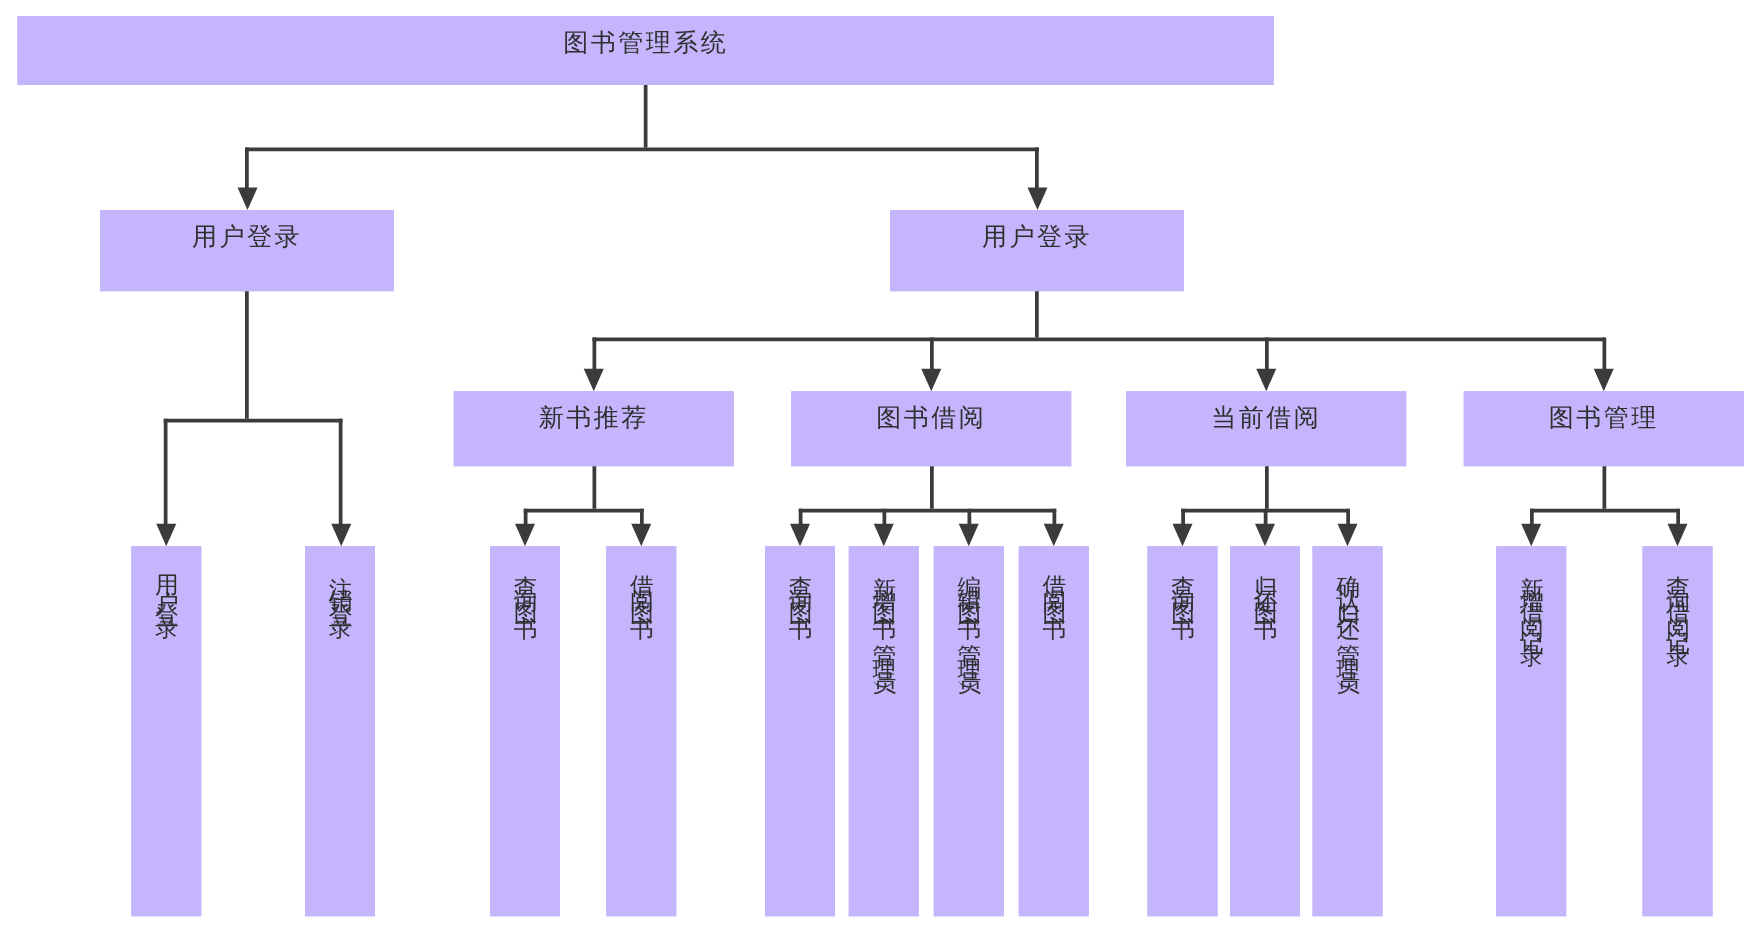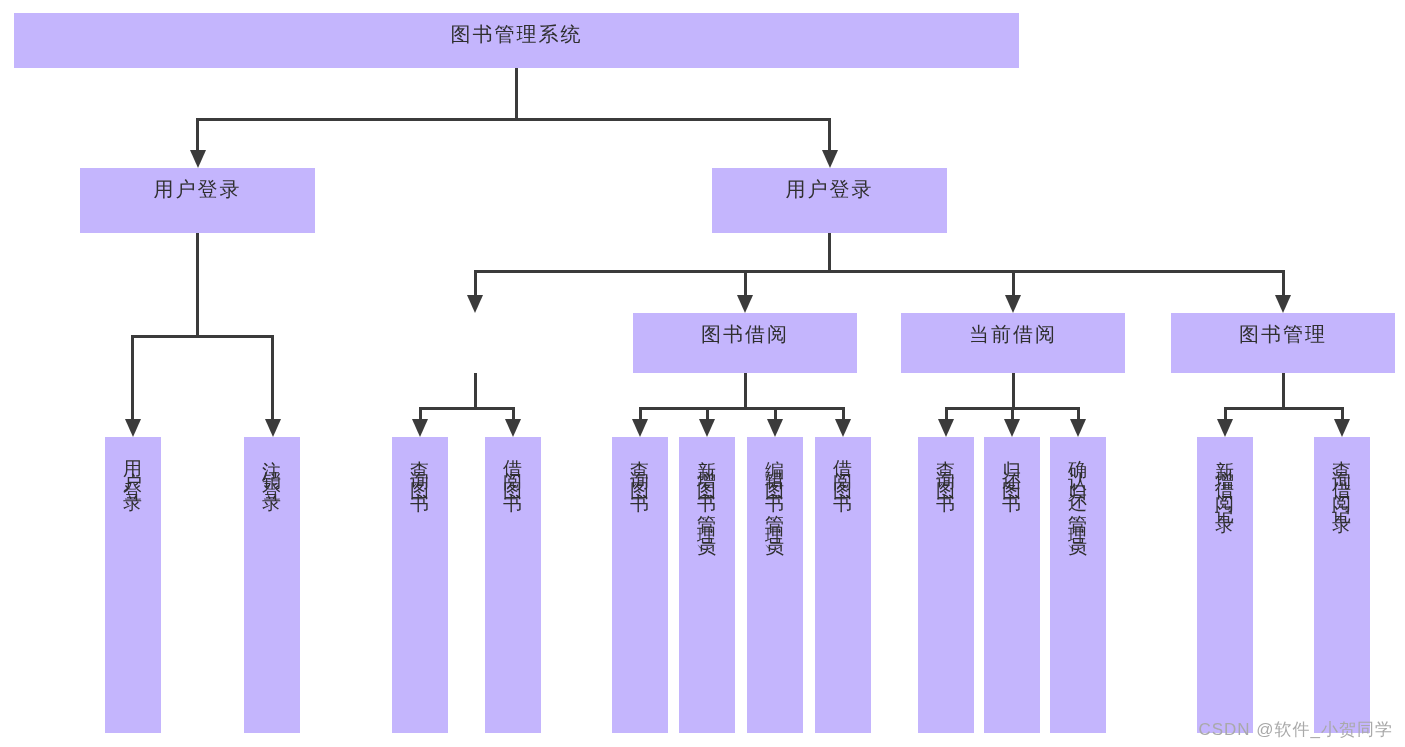--- a/index.html
+++ b/index.html
@@ -85,20 +85,23 @@
   <div class="line" style="left:474px;top:270px;width:810px;height:3px"></div>
   <div class="line" style="left:474px;top:270px;width:3px;height:27px"></div>
   <div class="arrow" style="left:467px;top:295px"></div>
   <div class="line" style="left:744px;top:270px;width:3px;height:27px"></div>
   <div class="arrow" style="left:737px;top:295px"></div>
   <div class="line" style="left:1012px;top:270px;width:3px;height:27px"></div>
   <div class="arrow" style="left:1005px;top:295px"></div>
   <div class="line" style="left:1282px;top:270px;width:3px;height:27px"></div>
   <div class="arrow" style="left:1275px;top:295px"></div>
 
+  <div class="box hbox" style="left:363px;top:313px;width:224px;height:60px">
+    <span>新书推荐</span>
+  </div>
   <div class="box hbox" style="left:633px;top:313px;width:224px;height:60px">
     <span>图书借阅</span>
   </div>
   <div class="box hbox" style="left:901px;top:313px;width:224px;height:60px">
     <span>当前借阅</span>
   </div>
   <div class="box hbox" style="left:1171px;top:313px;width:224px;height:60px">
     <span>图书管理</span>
   </div>
 
@@ -175,15 +178,14 @@
     <span class="vtext">确认归还（管理员）</span>
   </div>
 
   <div class="box vbox" style="left:1197px">
     <span class="vtext">新增借阅记录</span>
   </div>
   <div class="box vbox" style="left:1314px">
     <span class="vtext">查询借阅记录</span>
   </div>
 
-  <div class="watermark">CSDN @软件_小贺同学</div>
 
 </div>
 
 </body></html>

